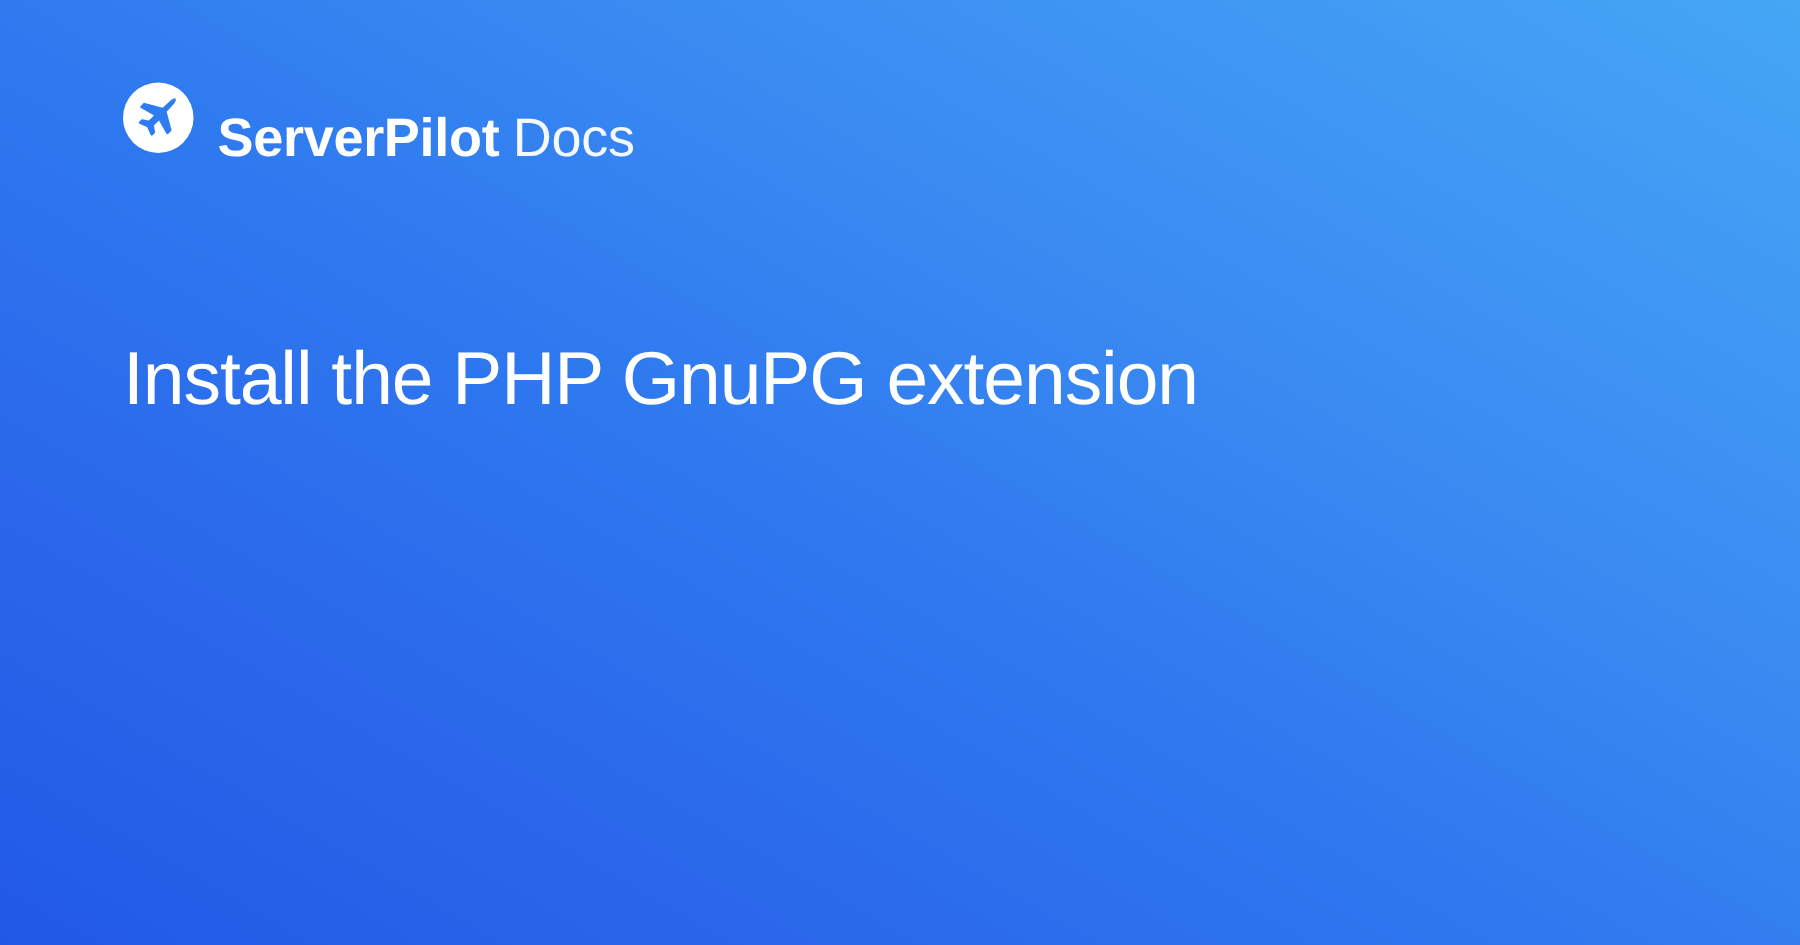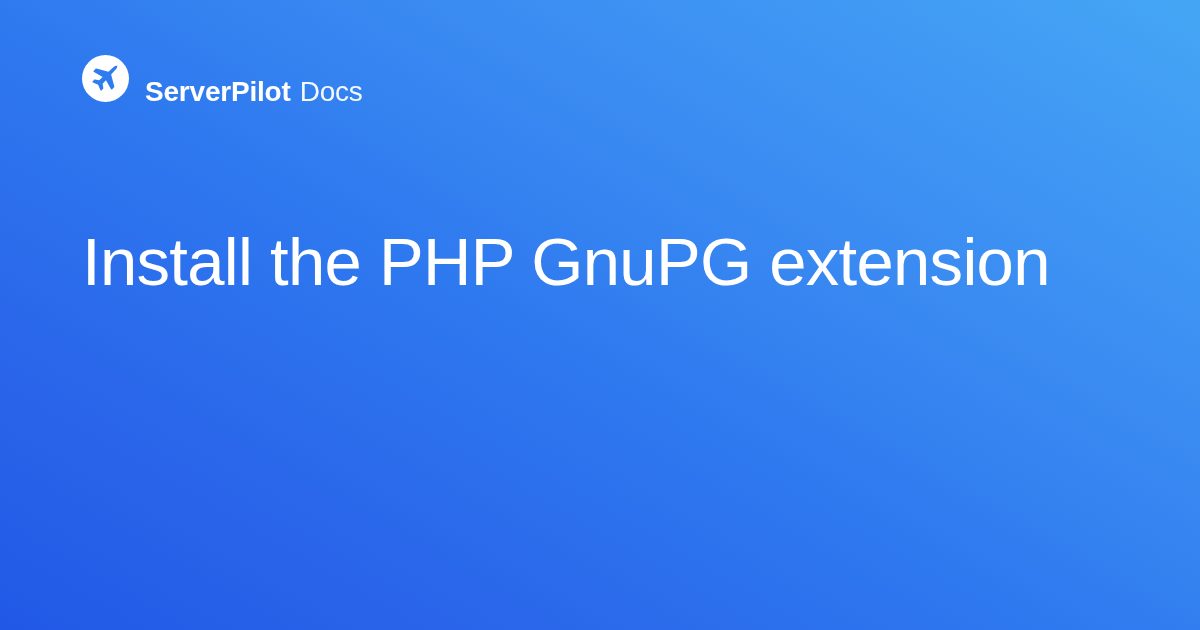--- a/index.html
+++ b/index.html
@@ -48,21 +48,21 @@
   }
 
   .brand-logo svg {
     display: block;
     width: 31px;
     height: 31px;
   }
 
   .brand-wordmark {
     margin-left: 16px;
-    font-size: 28px;
+    font-size: 36px;
     line-height: 1;
     letter-spacing: -0.2px;
     white-space: nowrap;
     color: #ffffff;
     margin-top: 28px;
   }
 
   .brand-name {
     font-weight: 700;
   }
@@ -77,21 +77,21 @@
   .title-wrap {
     position: absolute;
     left: 82px;
     right: 70px;
     top: 224px;
   }
 
   .page-title {
     margin: 0;
     color: #ffffff;
-    font-size: 67px;
+    font-size: 50px;
     font-weight: 400;
     line-height: 1.12;
     letter-spacing: -0.7px;
     white-space: nowrap;
   }
 </style>
 </head>
 <body>
 
 <div class="card">

